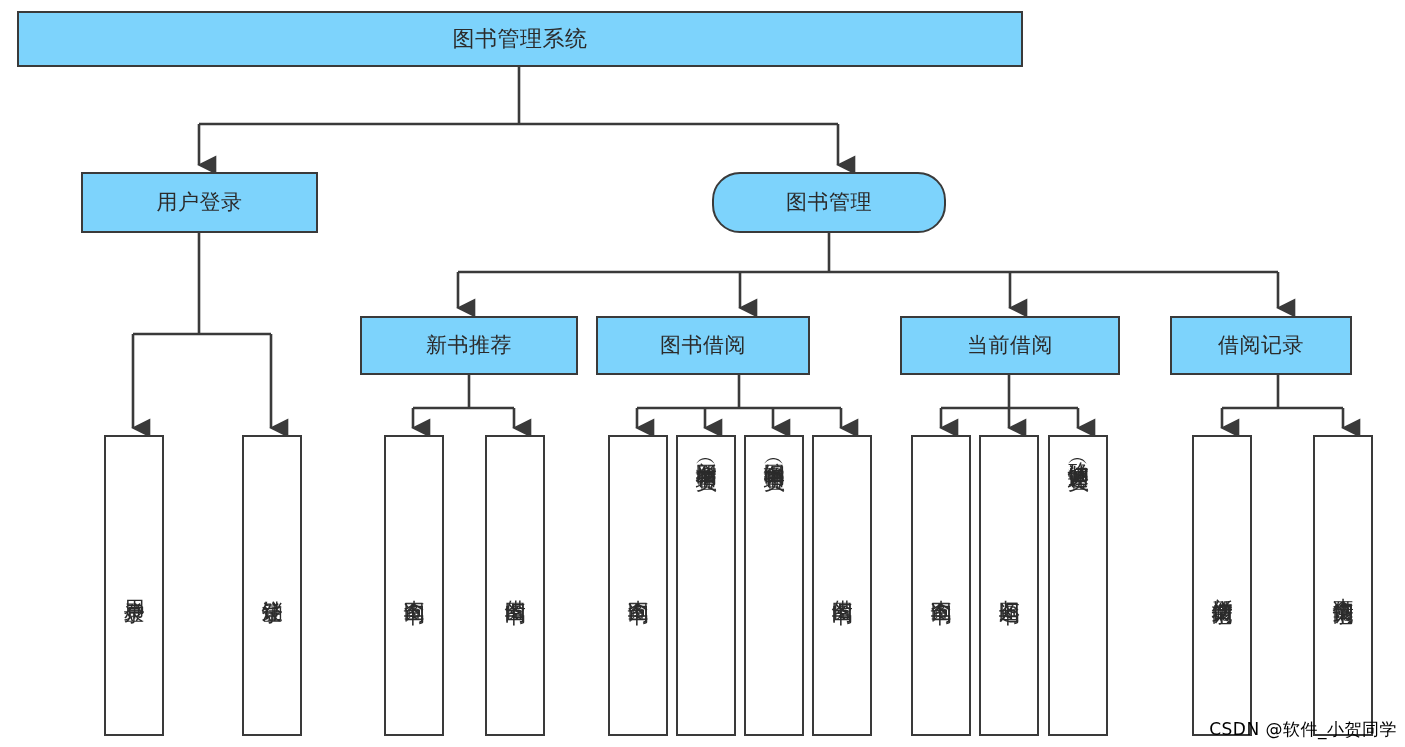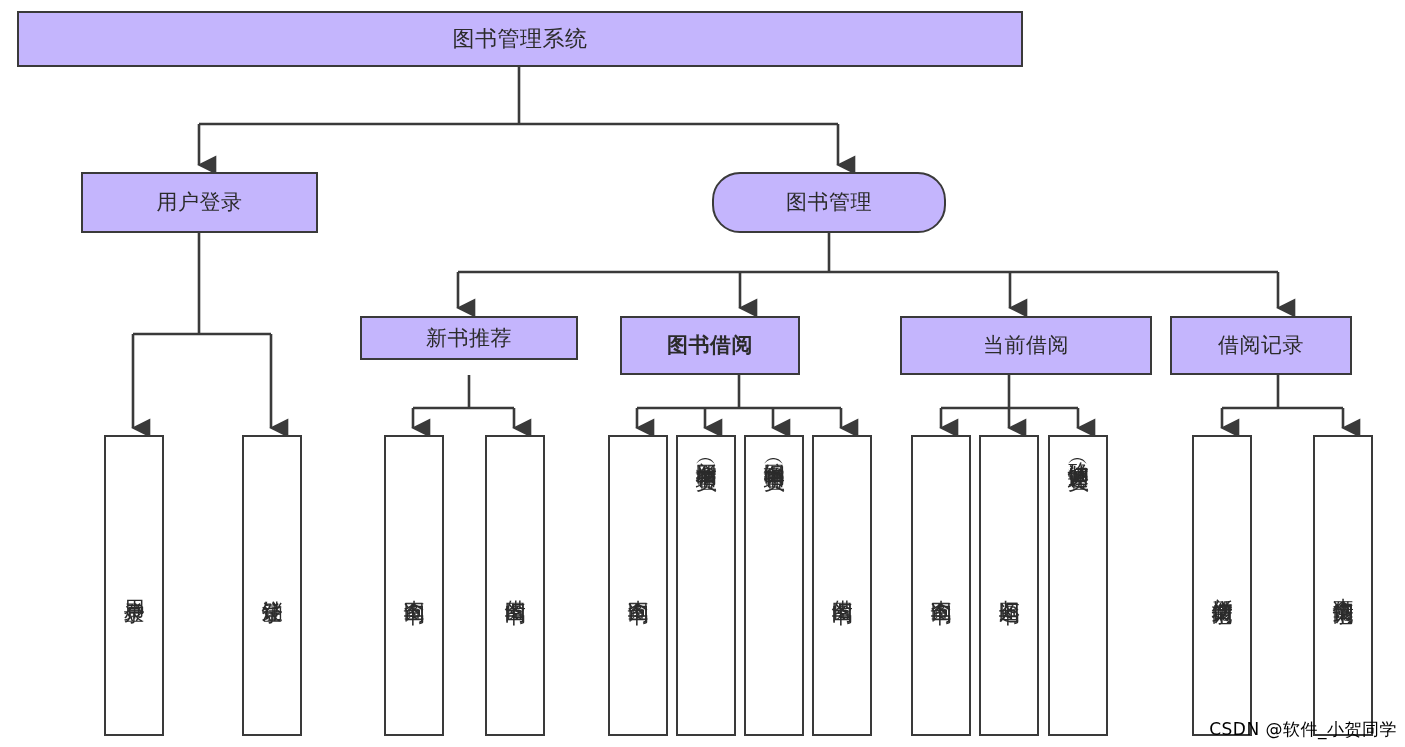--- a/index.html
+++ b/index.html
@@ -18,21 +18,21 @@
   svg#edges{
     position:absolute;
     left:0; top:0;
     width:1405px;
     height:747px;
     pointer-events:none;
   }
   .node{
     position:absolute;
     box-sizing:border-box;
-    background:#c4b5fd;
+    background:#7dd3fc;
     border:2.2px solid #3a3a3a;
     display:flex;
     align-items:center;
     justify-content:center;
     z-index:3;
   }
   .node .label{
     font-size:21px;
     line-height:1.15;
     letter-spacing:0.5px;
@@ -140,29 +140,29 @@
   </div>
 
   <div class="node" style="left:81px; top:172px; width:237px; height:61px;">
     <span class="label">用户登录</span>
   </div>
 
   <div class="node" style="left:712px; top:172px; width:234px; height:61px;border-radius:28px;">
     <span class="label">图书管理</span>
   </div>
 
-  <div class="node" style="left:360px; top:316px; width:218px; height:44px;">
+  <div class="node" style="left:360px; top:316px; width:218px; height:59px;">
     <span class="label">新书推荐</span>
   </div>
 
-  <div class="node" style="left:620px; top:316px; width:180px; height:59px;font-weight:bold;">
+  <div class="node" style="left:596px; top:316px; width:214px; height:59px;">
     <span class="label">图书借阅</span>
   </div>
 
-  <div class="node" style="left:900px; top:316px; width:252px; height:59px;">
+  <div class="node" style="left:900px; top:316px; width:220px; height:59px;">
     <span class="label">当前借阅</span>
   </div>
 
   <div class="node" style="left:1170px; top:316px; width:182px; height:59px;">
     <span class="label">借阅记录</span>
   </div>
 
   <div class="leaf center" style="left:104px; top:435px; width:60px; height:301px;">
     <span class="vlabel">用户登录</span>
   </div>

